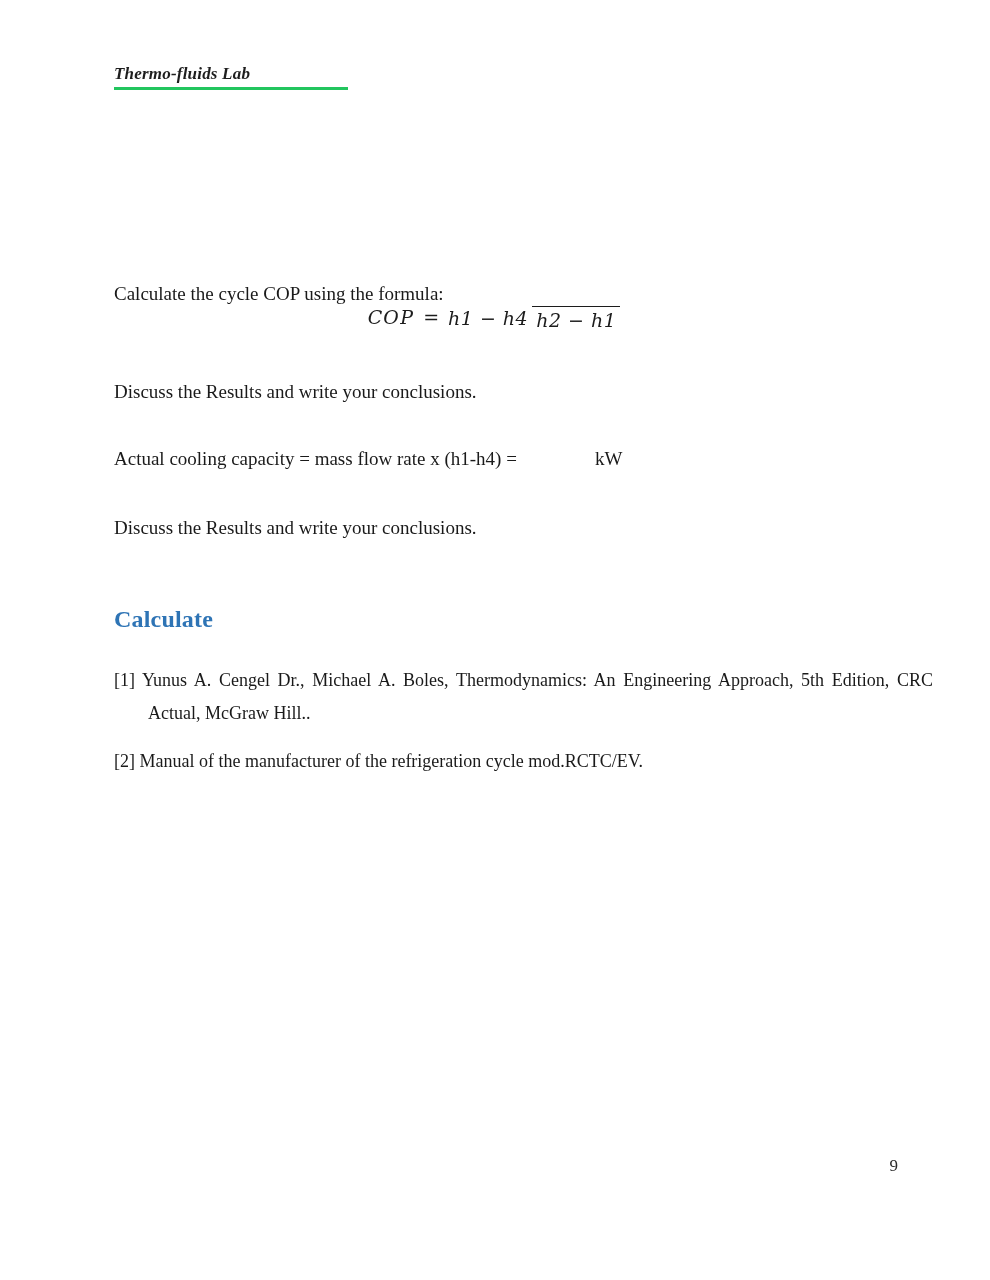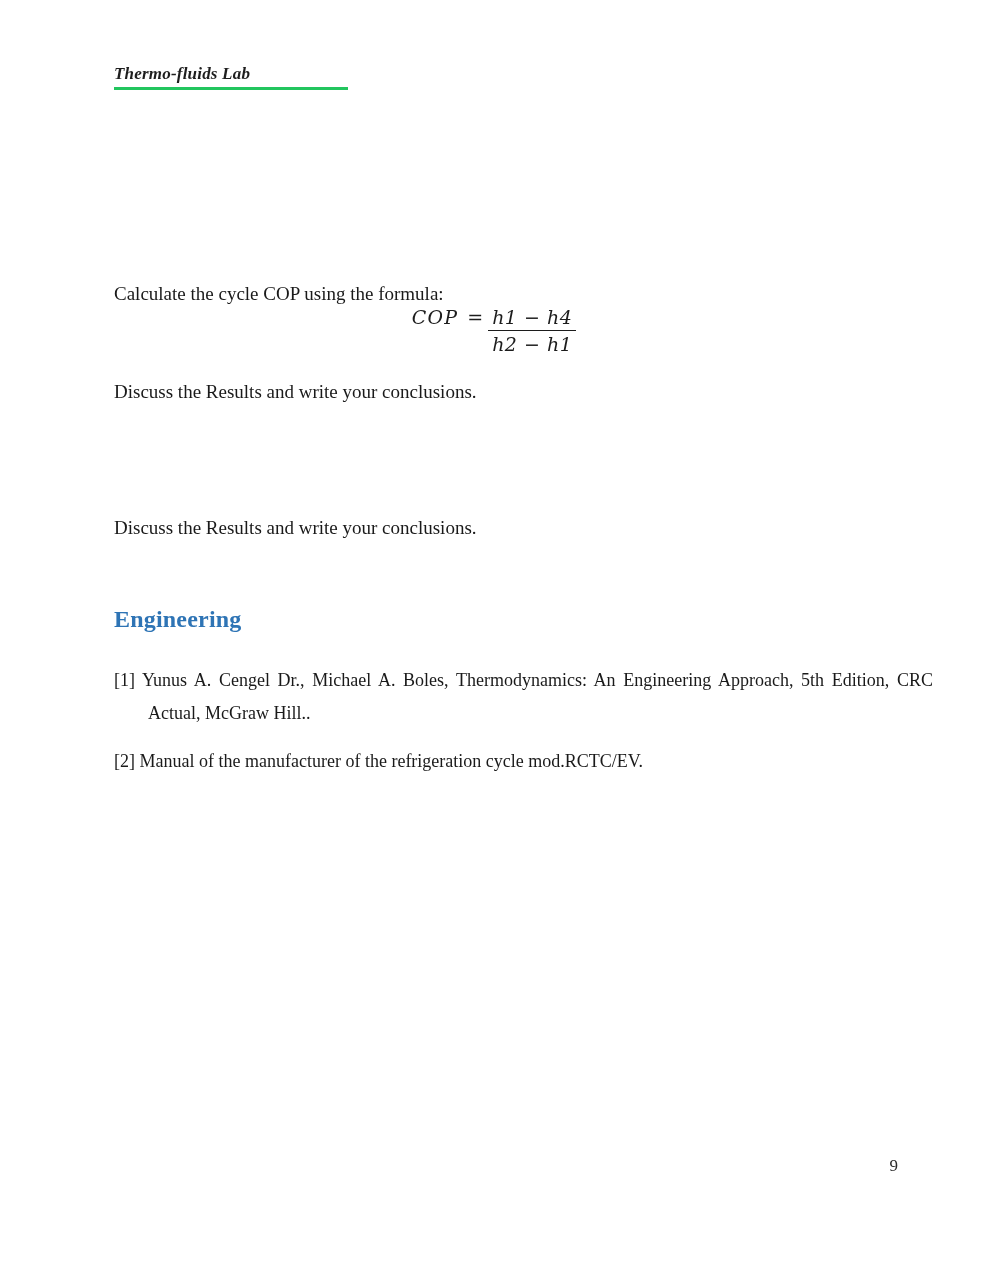--- a/index.html
+++ b/index.html
@@ -98,21 +98,20 @@
     font-size: 19px;
     letter-spacing: 1.2px;
     padding-right: 4px;
   }
   .eq-eq {
     font-size: 19px;
     padding: 0 5px;
   }
   .eq-frac {
     display: inline-flex;
-    flex-direction: column;
     align-items: center;
     font-style: italic;
     font-size: 19px;
   }
   .eq-num {
     padding: 0 4px 2px 4px;
     letter-spacing: 0.5px;
   }
   .eq-den {
     padding: 2px 4px 0 4px;
@@ -177,24 +176,27 @@
       <span class="eq-eq">=</span>
       <span class="eq-frac">
         <span class="eq-num">h1 − h4</span>
         <span class="eq-den">h2 − h1</span>
       </span>
     </div>
   </div>
 
   <div class="para para-discuss-1">Discuss the Results and write your conclusions.</div>
 
+  <div class="para para-capacity">
+    <span>Actual cooling capacity = mass flow rate x (h1-h4) =</span><span class="gap-fill"></span><span>kW</span>
+  </div>
 
   <div class="para para-discuss-2">Discuss the Results and write your conclusions.</div>
 
-  <div class="refs-heading">Engineering</div>
+  <div class="refs-heading">Calculate</div>
 
   <div class="ref-item ref-1">
     <span class="ref-marker">[1]</span>
     <span class="ref-body">Yunus A. Cengel Dr., Michael A. Boles, Thermodynamics: An Engineering Approach, 5th Edition, CRC Actual, McGraw Hill..</span>
   </div>
 
   <div class="ref-item ref-2">
     <span class="ref-marker">[2]</span>
     <span class="ref-body">Manual of the manufacturer of the refrigeration cycle mod.RCTC/EV.</span>
   </div>

